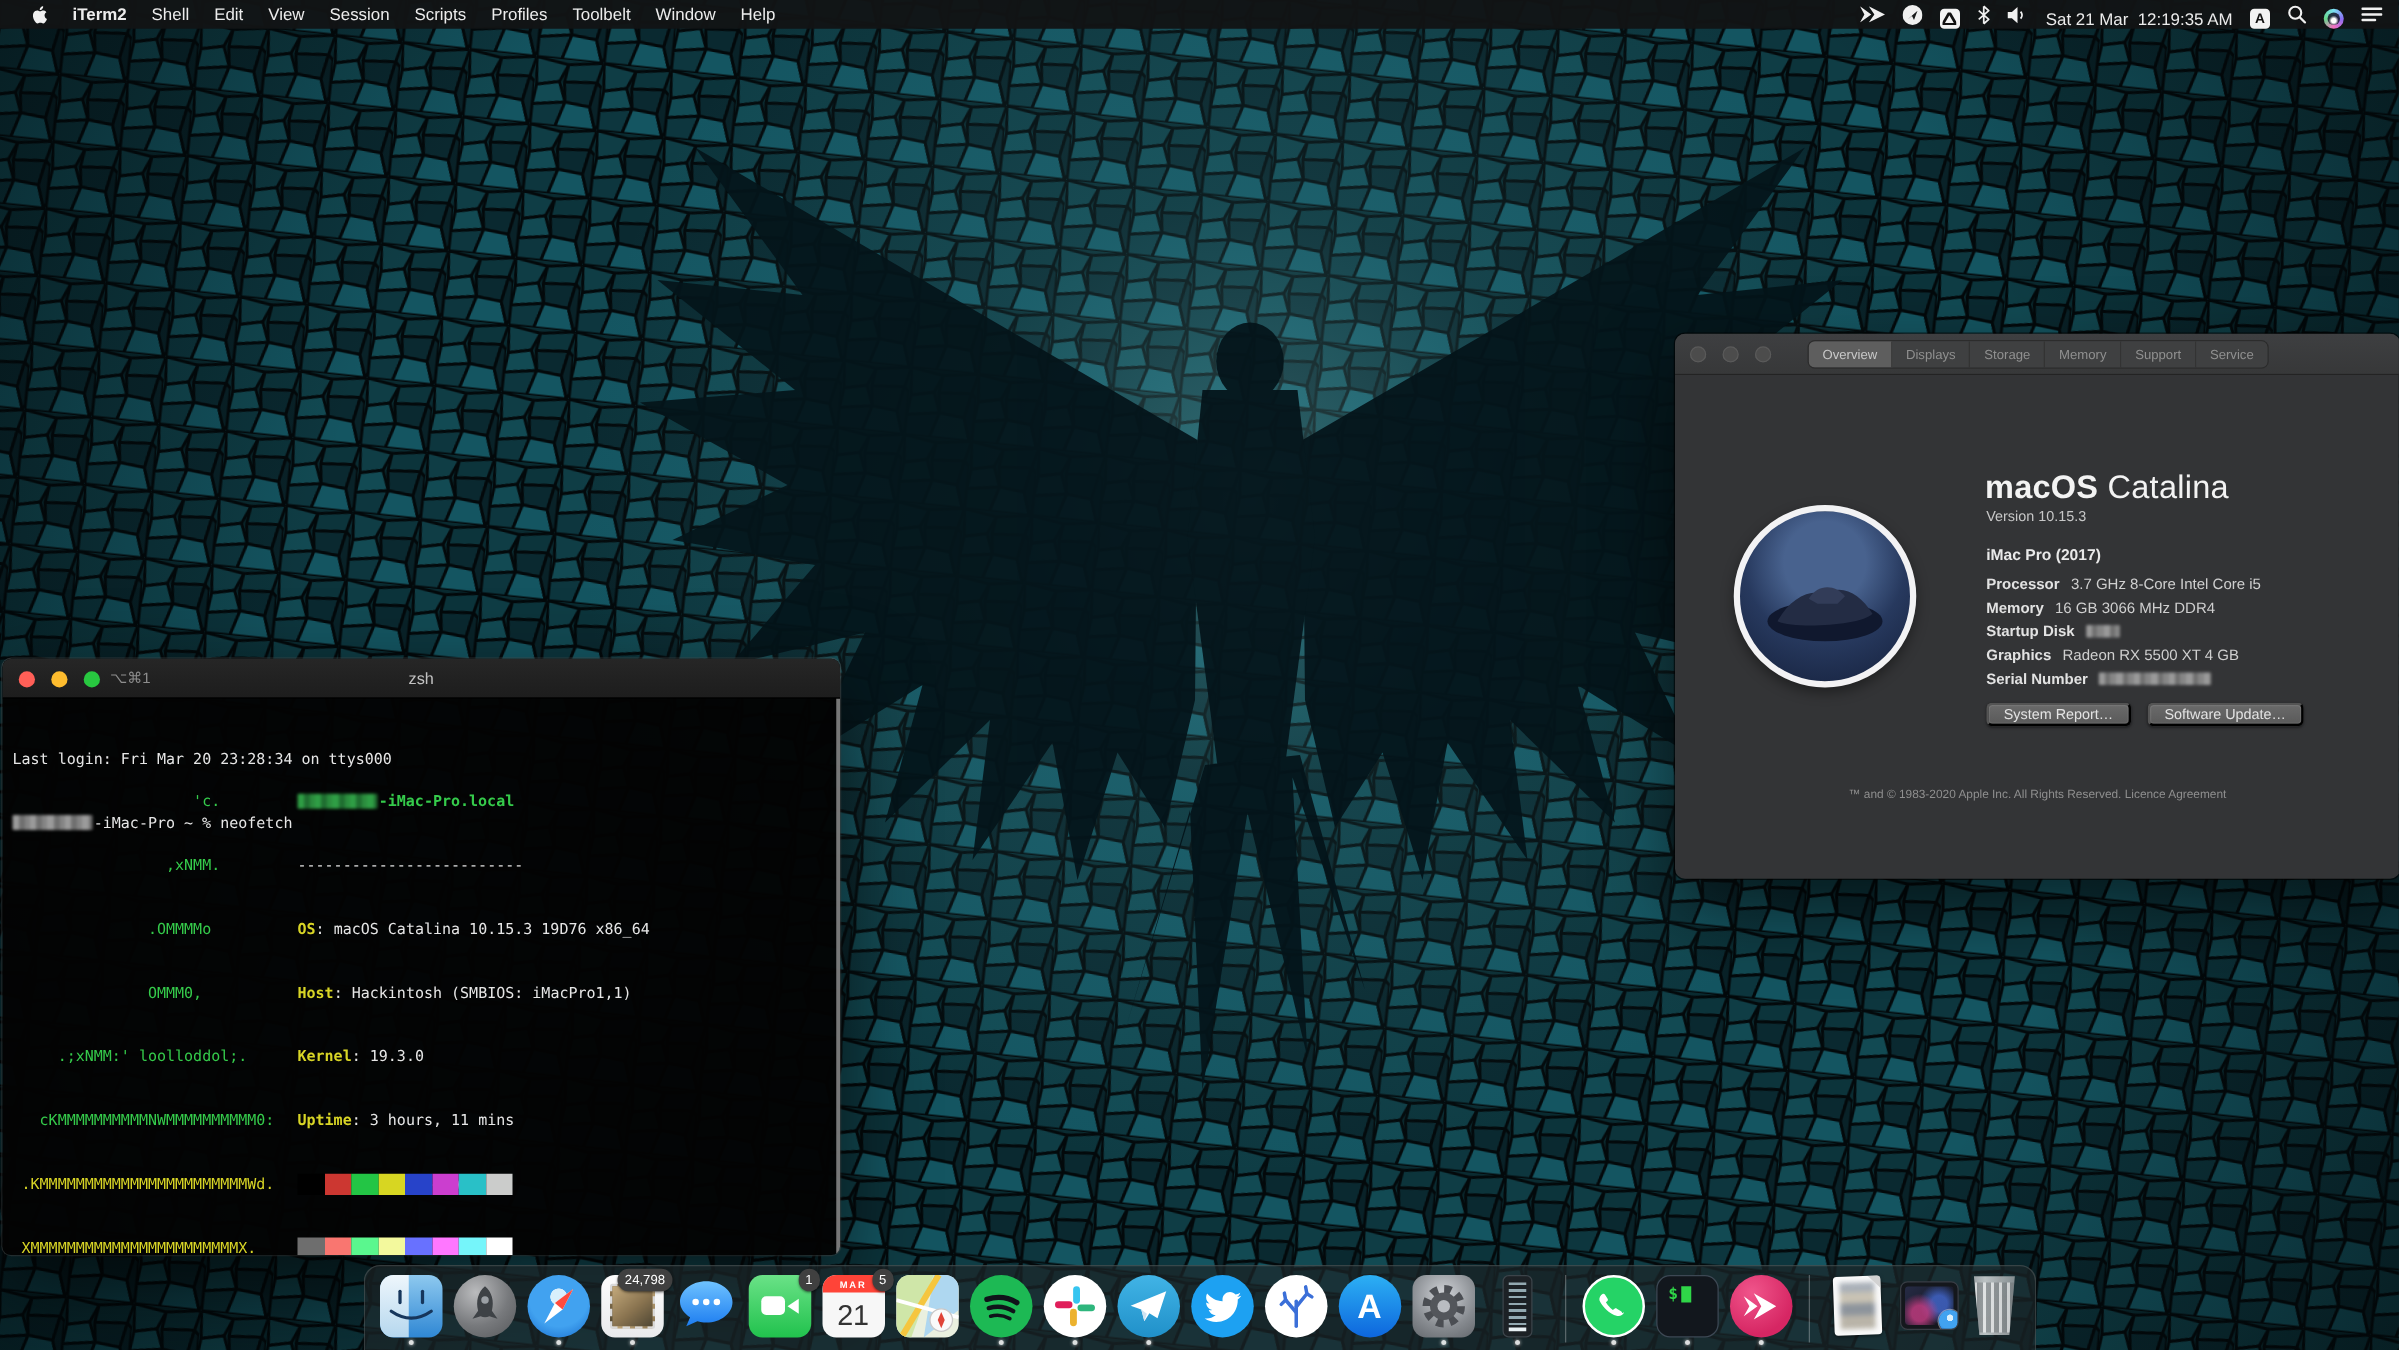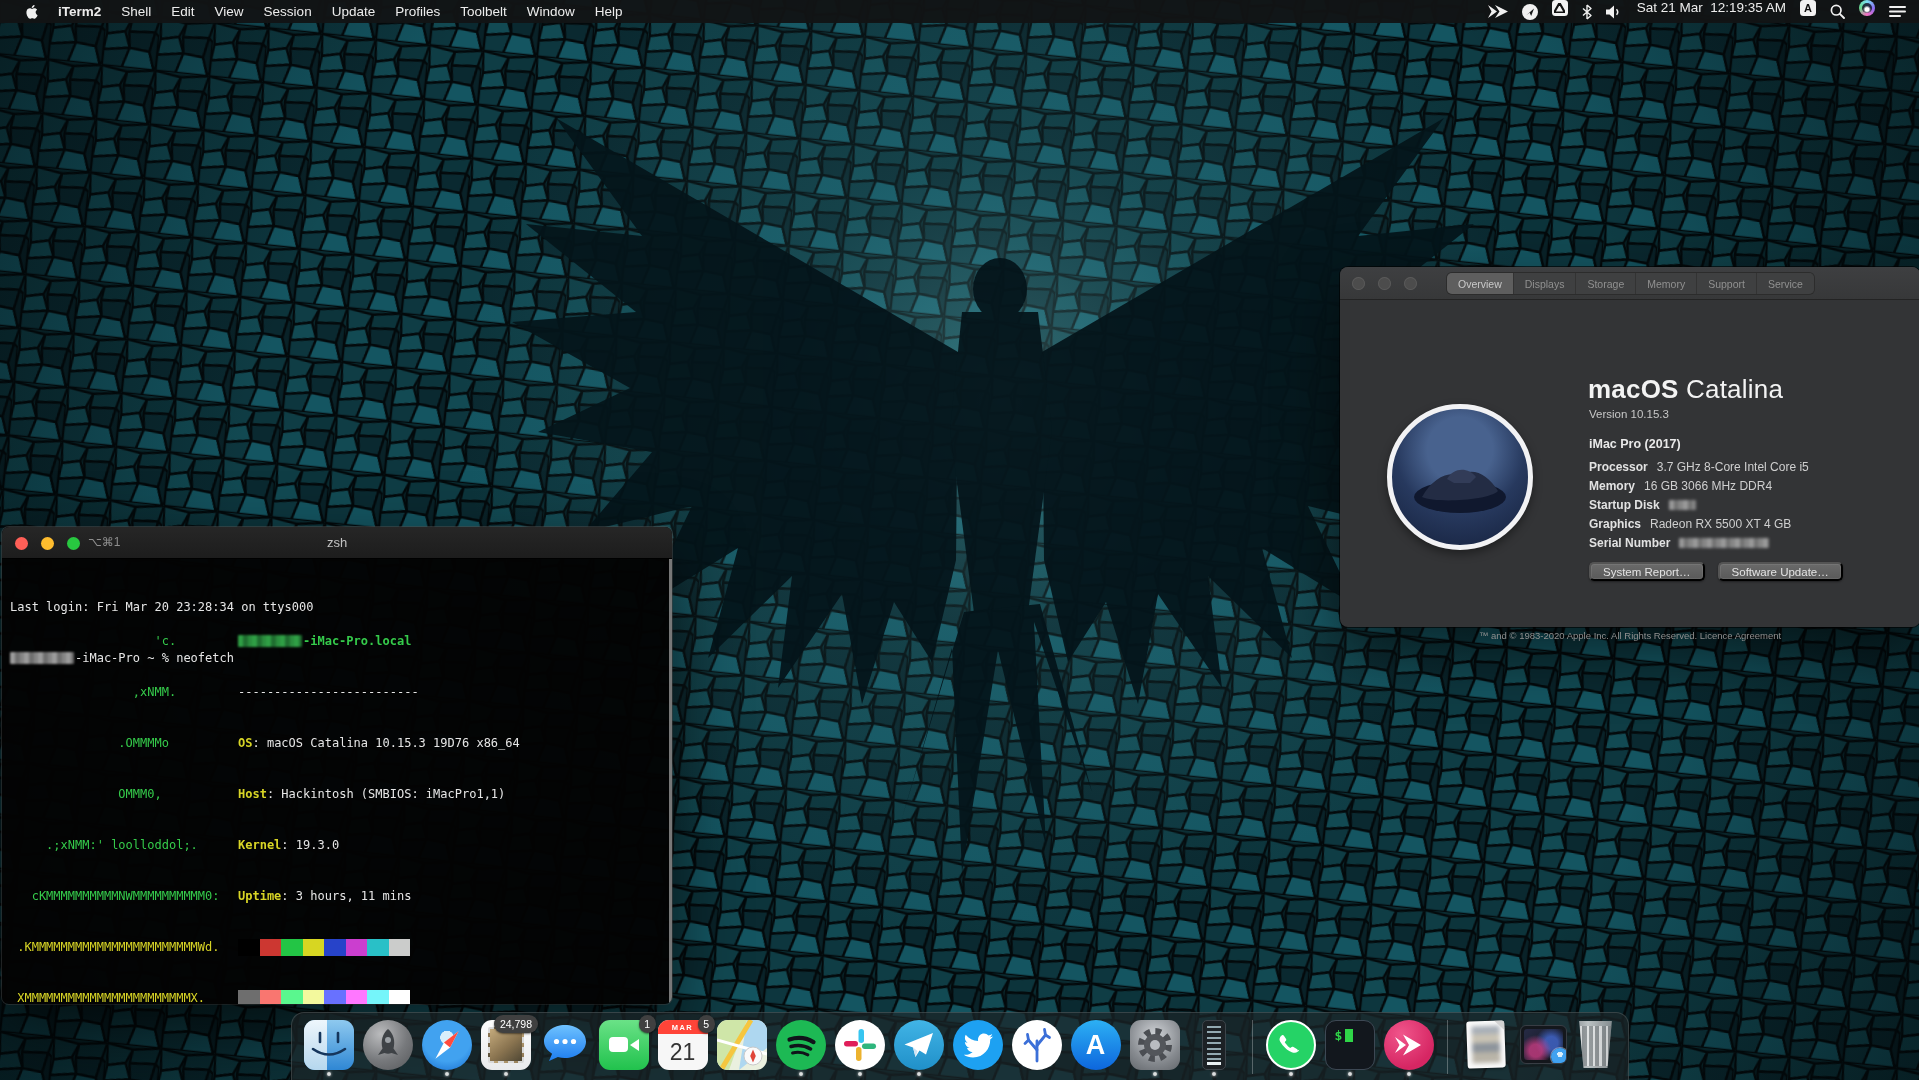--- a/index.html
+++ b/index.html
@@ -12,21 +12,21 @@
   .wallpaper svg { display:block; }
 
   
   .menubar { position:absolute; left:0; top:0; width:1919px; height:23px;
              background:rgba(18,20,21,.96); display:flex; align-items:center;
              color:#ececec; font-size:13.5px; z-index:50; }
   .mb-left { display:flex; align-items:center; height:100%; padding-left:14px; }
   .apple-menu { display:flex; align-items:center; padding:0 10px; height:100%; }
   .mb-item { padding:0 10px; height:100%; display:flex; align-items:center; white-space:nowrap; }
   .mb-item.app-name { font-weight:700; }
-  .mb-right { margin-left:auto; display:flex; align-items:flex-start; gap:14px; padding-right:13px; height:100%; }
+  .mb-right { margin-left:auto; display:flex; align-items:flex-end; gap:14px; padding-right:13px; height:100%; }
   .s-icon { display:flex; align-items:center; justify-content:center; height:100%; }
   .mb-clock { font-size:13.5px; white-space:pre; }
   .input-src { width:16px; height:16px; background:#f2f2f2; border-radius:3.5px; color:#111;
                font-size:11px; font-weight:700; display:flex; align-items:center; justify-content:center; }
   .drive-sq { width:16px; height:16px; background:#f2f2f2; border-radius:3.5px;
               display:flex; align-items:center; justify-content:center; }
   .siri-dot { width:16px; height:16px; border-radius:50%;
               background:conic-gradient(#7be0f2,#8a6ef5,#f56ec0,#67d98b,#7be0f2);
               position:relative; overflow:hidden; }
   .siri-dot::after { content:""; position:absolute; inset:3px; border-radius:50%;
@@ -44,21 +44,21 @@
                 border-radius:50%; background:#8d9093; }
   .gdrive-body { width:54px; height:54px; border-radius:12px;
                 background:linear-gradient(150deg,#6a97f2,#3e6ed9); position:relative;
                 display:flex; align-items:center; justify-content:center;
                 box-shadow:inset 0 0 0 1px rgba(255,255,255,.15); }
 
   
   .tl { width:13px; height:13px; border-radius:50%; }
 
   
-  .about-win { position:absolute; left:1340px; top:267px; width:580px; height:360px;
+  .about-win { position:absolute; left:1340px; top:267px; width:580px; height:436px;
                border-radius:8px; background:#333436; z-index:20;
                box-shadow:0 25px 60px rgba(0,0,0,.55), 0 0 0 1px rgba(0,0,0,.6); }
   .about-titlebar { position:relative; height:33px; background:linear-gradient(180deg,#3e3f41,#373839);
                border-radius:8px 8px 0 0; border-bottom:1px solid #232323; }
   .about-lights { position:absolute; left:12px; top:10px; display:flex; gap:13px; }
   .about-lights .tl { background:#4c4c4c; box-shadow:inset 0 0 0 1px #5a5a5a; }
   .seg-ctl { position:absolute; left:107px; top:6px; display:flex; height:21px; border-radius:5px;
              overflow:hidden; box-shadow:0 0 0 1px #2c2c2c; }
   .seg { padding:0 11px; display:flex; align-items:center; font-size:10.5px; color:#909090;
          background:#3f4041; border-right:1px solid #333; white-space:nowrap; }
@@ -252,21 +252,21 @@
         <svg width="14" height="16" viewBox="0 0 16 18">
           <path fill="#f0f0f0" d="M13.3 9.4c0-2 1.6-2.9 1.7-3-.9-1.4-2.3-1.6-2.8-1.6-1.2-.1-2.4.7-3 .7-.6 0-1.6-.7-2.6-.7-1.3 0-2.6.8-3.2 2-1.4 2.4-.4 6 1 7.9.7 1 1.4 2 2.5 2 1 0 1.4-.6 2.6-.6 1.2 0 1.5.6 2.6.6 1.1 0 1.7-1 2.4-1.9.7-1.1 1-2.2 1-2.2s-2.1-.8-2.2-3.2z"></path>
           <path fill="#f0f0f0" d="M11.2 3.4c.5-.7 1-1.6.8-2.5-.8 0-1.8.5-2.3 1.2-.5.6-1 1.5-.8 2.4.9.1 1.8-.4 2.3-1.1z"></path>
         </svg>
       </div>
       <span class="mb-item app-name">iTerm2</span>
       <span class="mb-item">Shell</span>
       <span class="mb-item">Edit</span>
       <span class="mb-item">View</span>
       <span class="mb-item">Session</span>
-      <span class="mb-item">Update</span>
+      <span class="mb-item">Scripts</span>
       <span class="mb-item">Profiles</span>
       <span class="mb-item">Toolbelt</span>
       <span class="mb-item">Window</span>
       <span class="mb-item">Help</span>
     </div>
     <div class="mb-right">
       <span class="s-icon">
         <svg width="20" height="13" viewBox="0 0 20 13">
             <g fill="#f0f0f0">
               <polygon points="0,0 9,6.5 0,13 3.5,6.5"></polygon>

